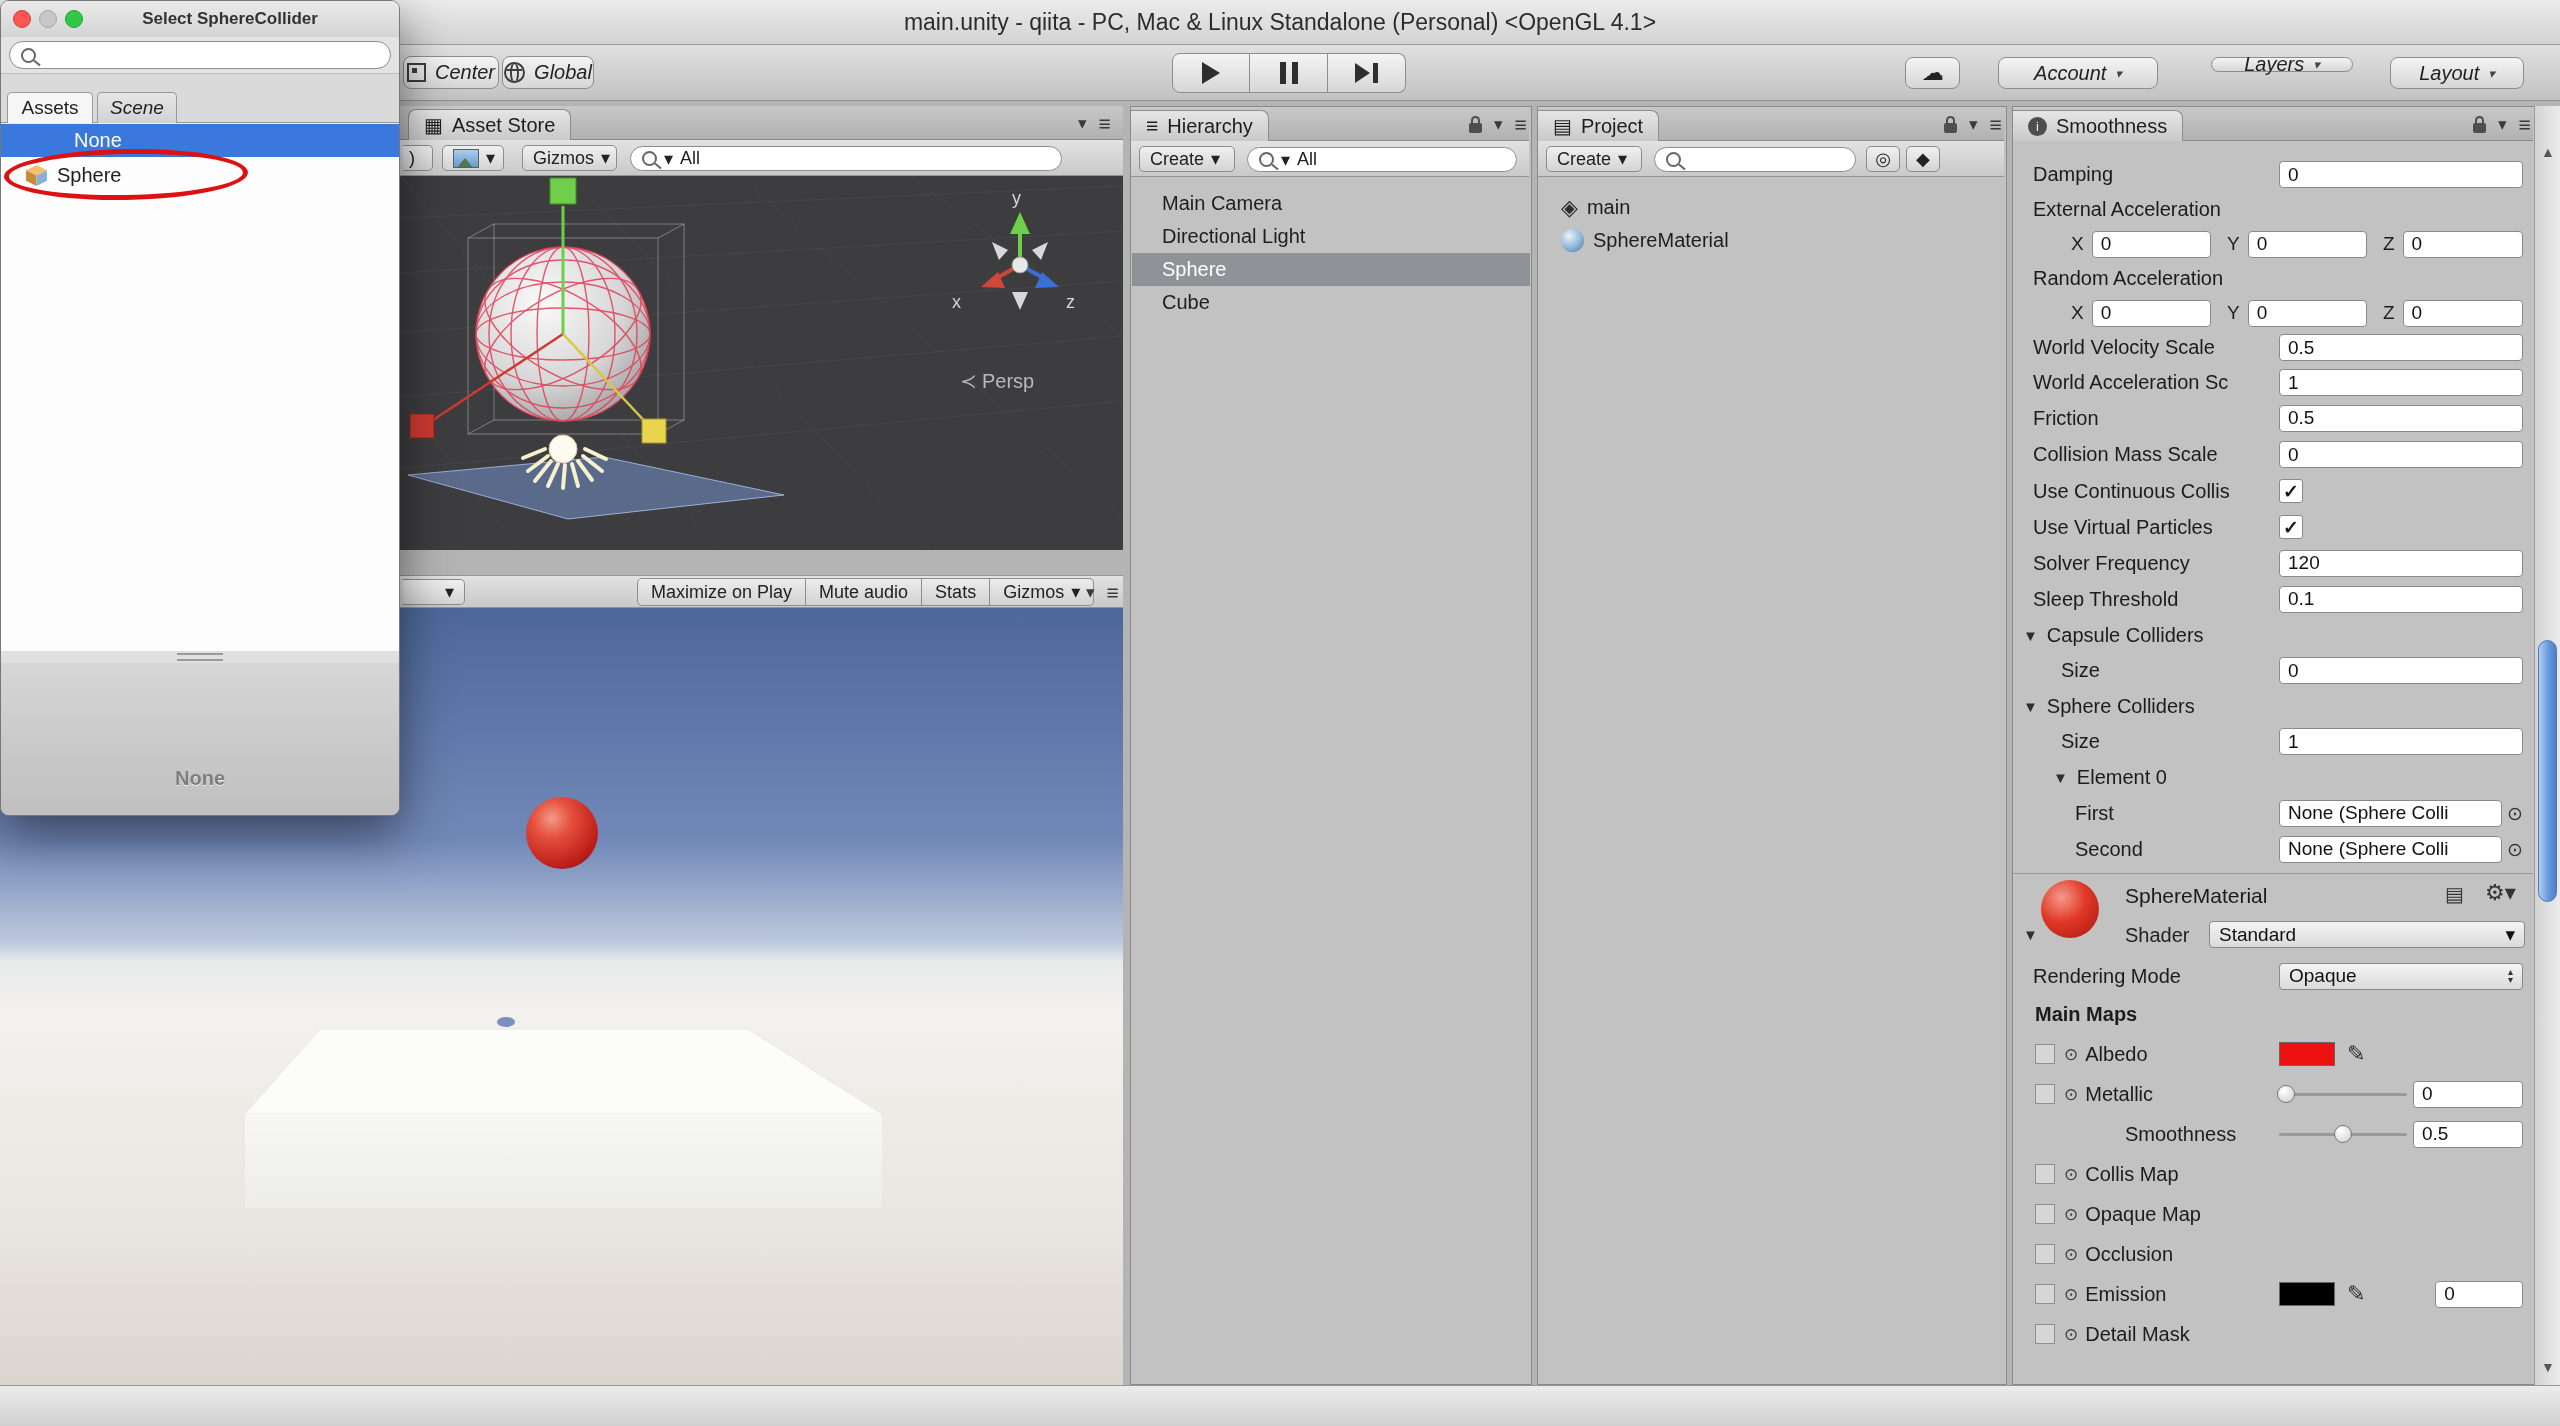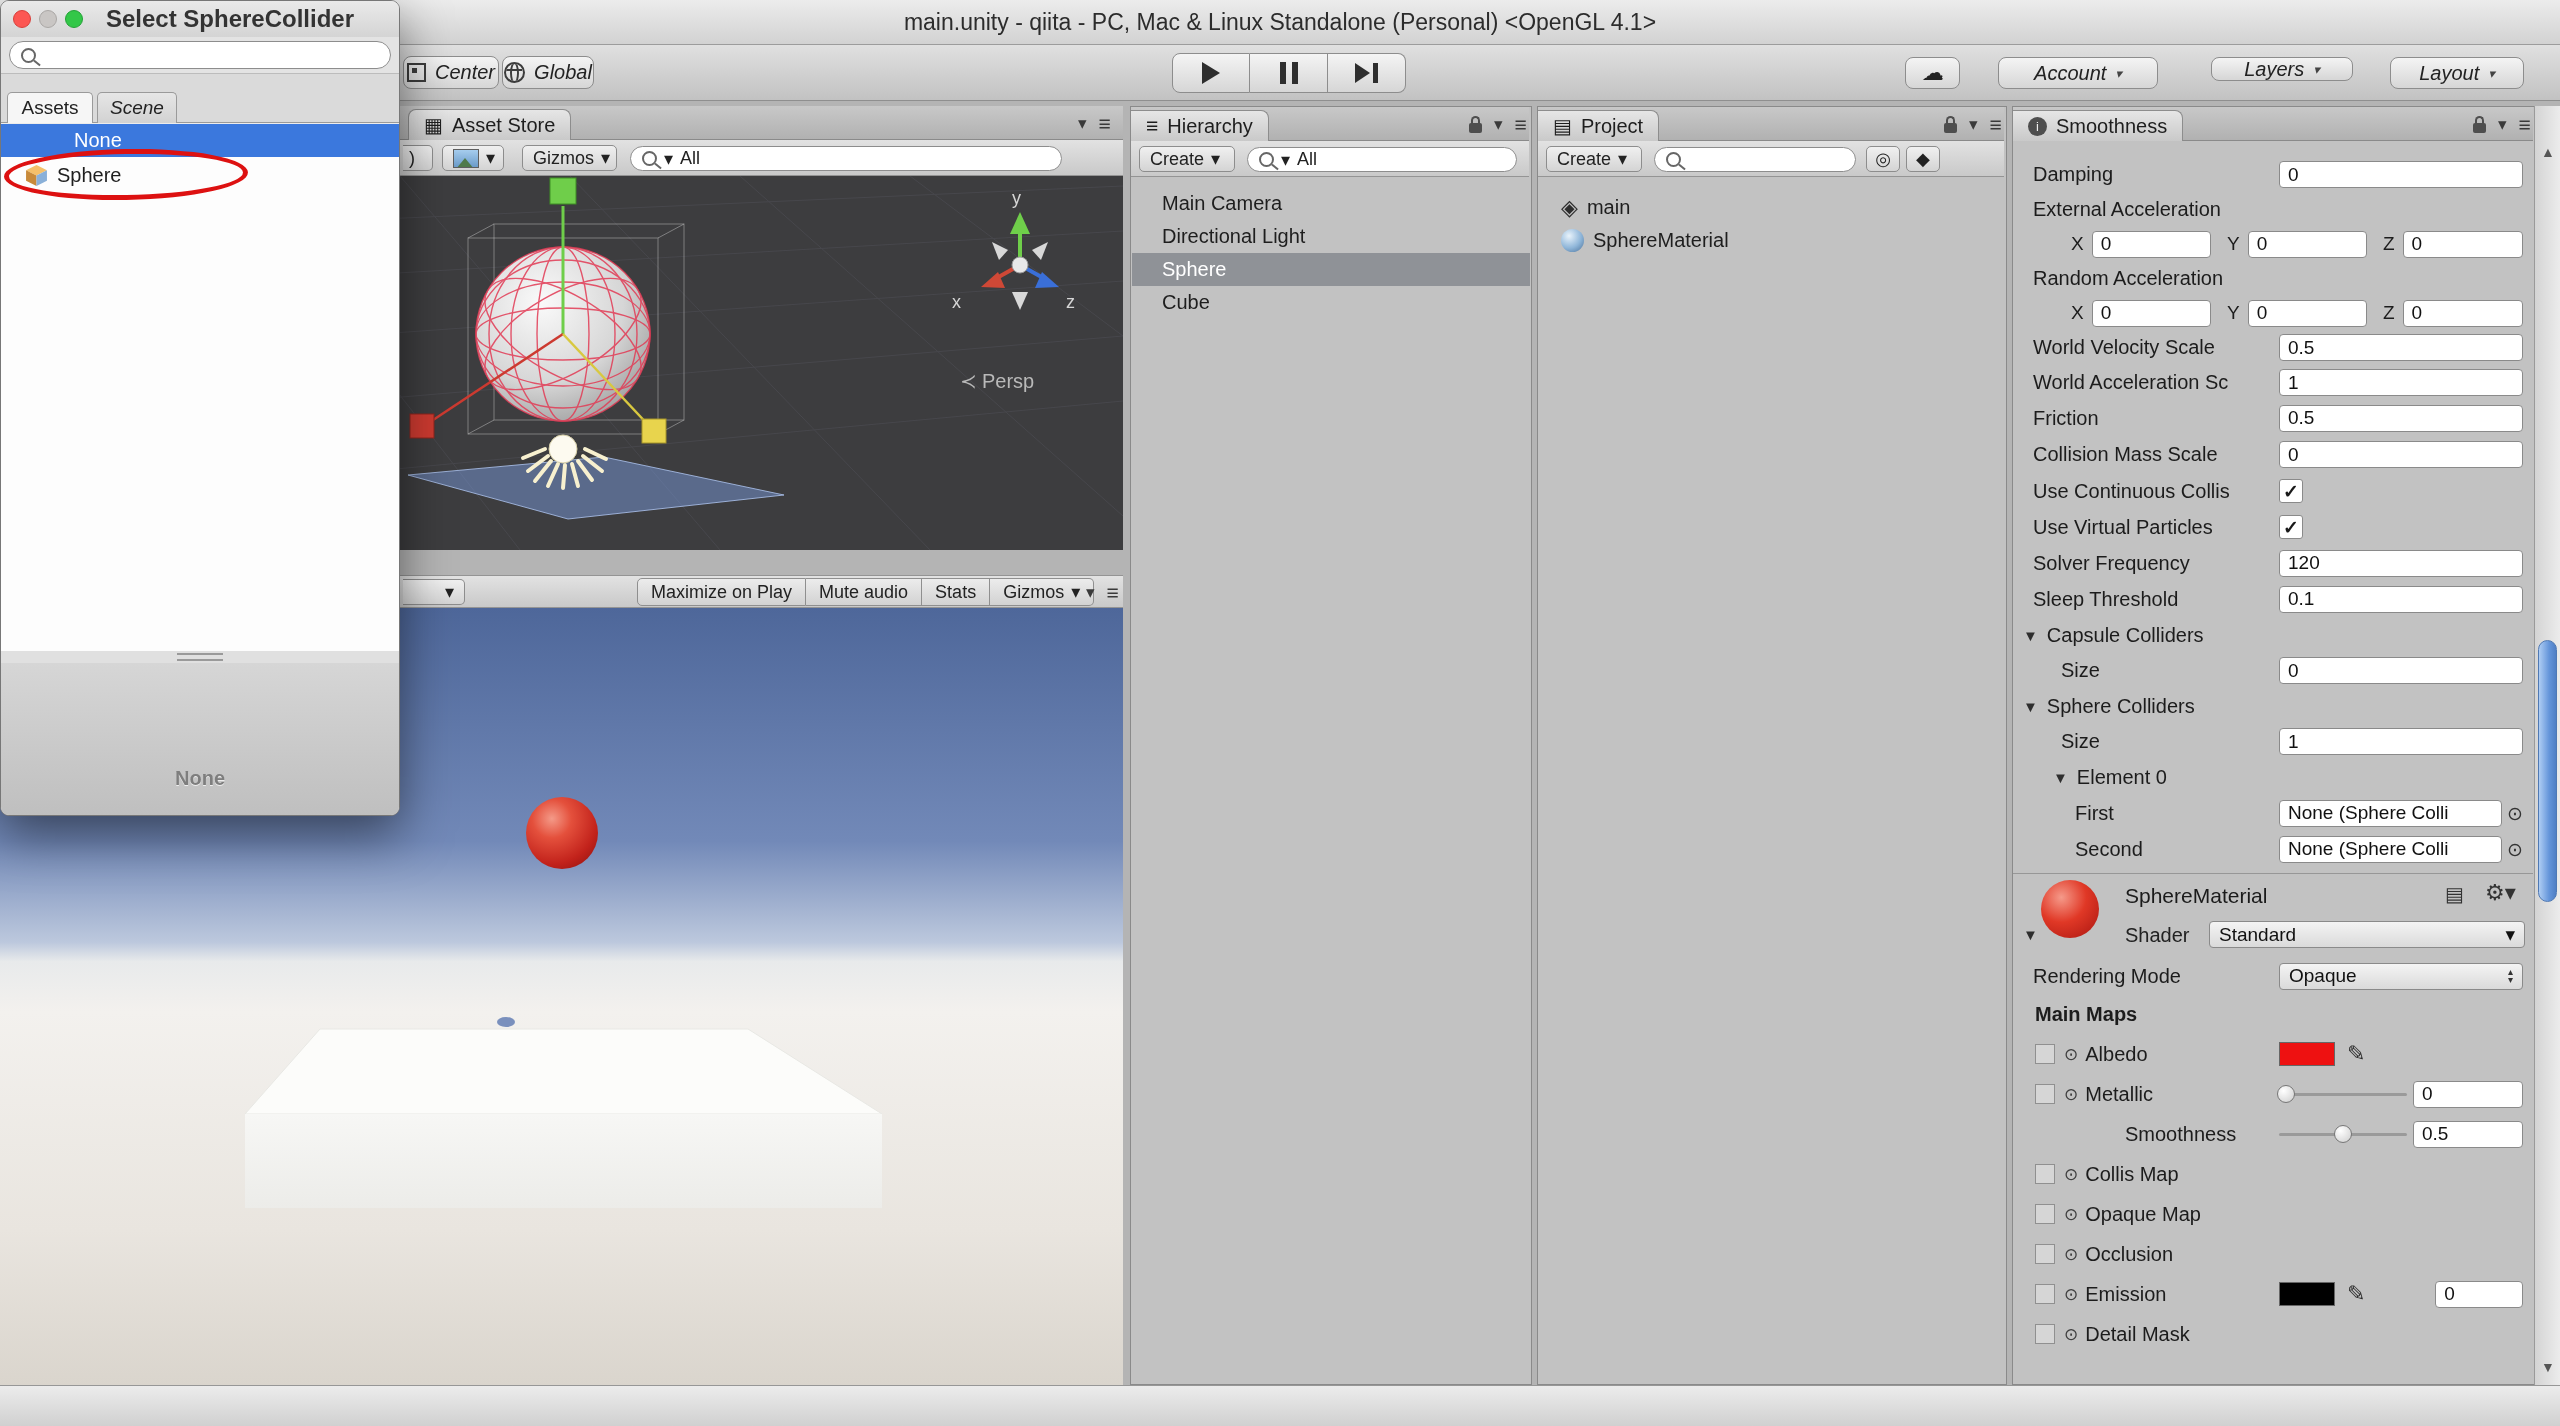--- a/index.html
+++ b/index.html
@@ -74,21 +74,21 @@
   .slider{width:128px;height:3px;background:#9a9a9a;border-radius:2px;position:relative;margin-right:6px;flex:none;}
   .knob{position:absolute;top:-8px;width:18px;height:18px;border-radius:50%;background:radial-gradient(circle at 35% 30%,#fff,#cdcdcd);border:1px solid #777;box-sizing:border-box;}
   .vfield{width:110px;flex:none;}
   .gbtn{height:28px;display:flex;align-items:center;gap:7px;padding:0 13px;background:linear-gradient(#ececec,#d2d2d2);border:1px solid #8f8f8f;border-left:none;font-size:18px;color:#222;box-sizing:border-box;}
   .gbtn.first{border-left:1px solid #8f8f8f;border-radius:5px 0 0 5px;}
   .gbtn.last{border-radius:0 5px 5px 0;}
   
   .popup{left:0;top:0;width:400px;height:816px;background:#ececec;border:1px solid #777;border-radius:9px;box-shadow:0 18px 50px rgba(0,0,0,.5);z-index:40;overflow:hidden;}
   .ptitle{position:absolute;left:0;top:0;right:0;height:36px;background:linear-gradient(#eaeaea,#d4d4d4);border-bottom:1px solid #aeaeae;}
   .tl{position:absolute;top:9px;width:18px;height:18px;border-radius:50%;box-sizing:border-box;}
-  .ptitle .txt{position:absolute;left:80px;right:20px;top:0;height:36px;display:flex;align-items:center;justify-content:center;font-size:24px;font-weight:bold;color:#333;}
+  .ptitle .txt{position:absolute;left:80px;right:20px;top:0;height:36px;display:flex;align-items:center;justify-content:center;font-size:17px;font-weight:bold;color:#333;}
   .ptab{position:absolute;top:0;height:31px;display:flex;align-items:center;justify-content:center;background:linear-gradient(#e6e6e6,#d2d2d2);border:1px solid #9a9a9a;border-bottom:none;border-radius:5px 5px 0 0;font-size:19px;color:#222;box-sizing:border-box;}
   .ptab.active{background:#f6f6f6;}
   .prow{position:absolute;left:0;right:0;height:33px;display:flex;align-items:center;font-size:20px;}
   .cubeicon{width:23px;height:23px;flex:none;}
   .annellipse{left:4px;top:149px;width:244px;height:51px;border:5px solid #dd1111;border-radius:50%;z-index:60;transform:rotate(-1deg);}
   .scrolltrack{left:2534px;top:106px;width:26px;bottom:41px;background:linear-gradient(to right,#d4d4d4,#ececec);border-left:1px solid #9a9a9a;}
   .scrollthumb{position:absolute;left:3px;width:19px;border-radius:10px;background:linear-gradient(to right,#aecdf4,#6495da 60%,#507fc4);border:1px solid #4f79b4;box-sizing:border-box;}
   .sarrow{position:absolute;left:6px;font-size:14px;color:#555;}
   .hr{border-top:1px solid #979797;margin:6px 0 0 0;}
   .bold{font-weight:bold;}
@@ -126,21 +126,21 @@
           <span class="bar"></span>
         </span>
     </div>
     <div class="abs btn" style="left:1905px;top:12px;width:55px;height:32px;font-size:22px;">
       <span>☁</span>
     </div>
     <div class="abs btn" style="left:1998px;top:12px;width:160px;height:32px;">
       <span>Account</span>
       <span class="ddarrow">▾</span>
     </div>
-    <div class="abs btn" style="left:2211px;top:12px;width:142px;height:24px;">
+    <div class="abs btn" style="left:2211px;top:12px;width:142px;height:15px;">
       <span>Layers</span>
       <span class="ddarrow">▾</span>
     </div>
     <div class="abs btn" style="left:2390px;top:12px;width:134px;height:32px;">
       <span>Layout</span>
       <span class="ddarrow">▾</span>
     </div>
   </div>
 
   <div class="abs tabbar" style="left:0;top:106px;width:1123px;">

